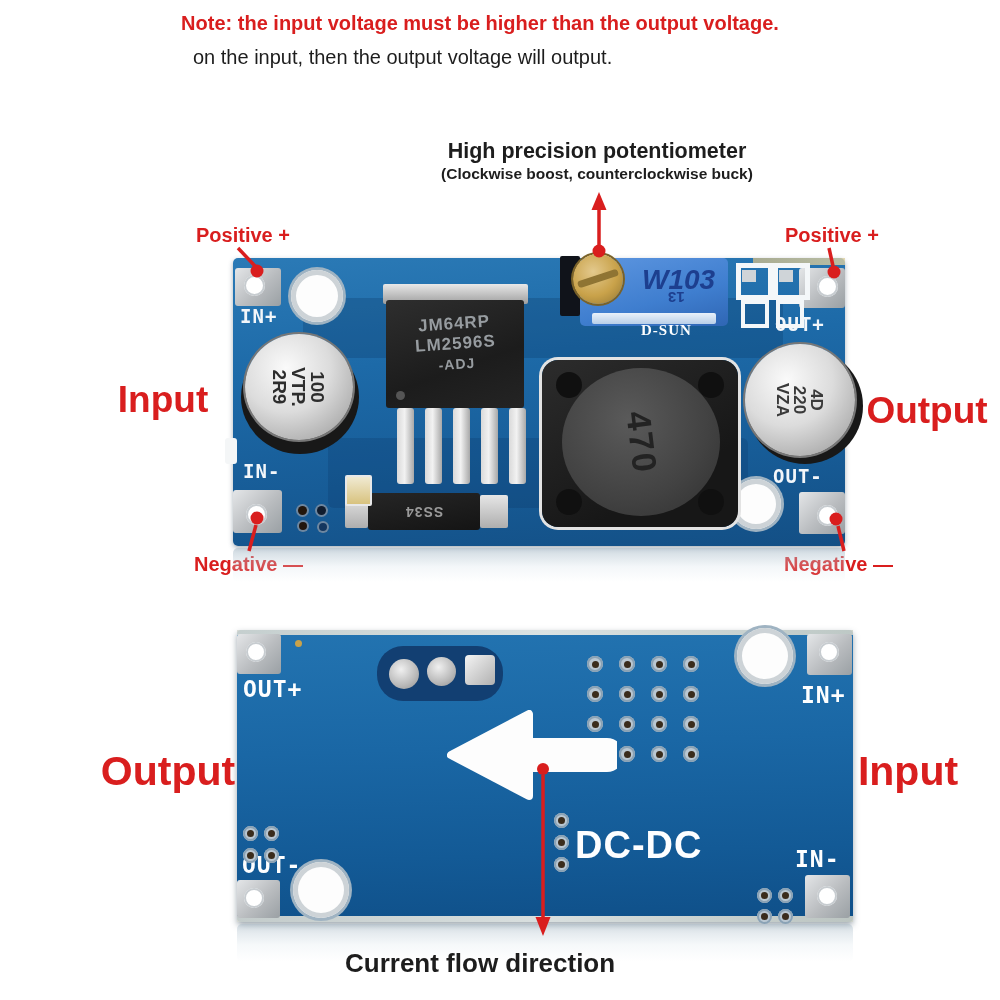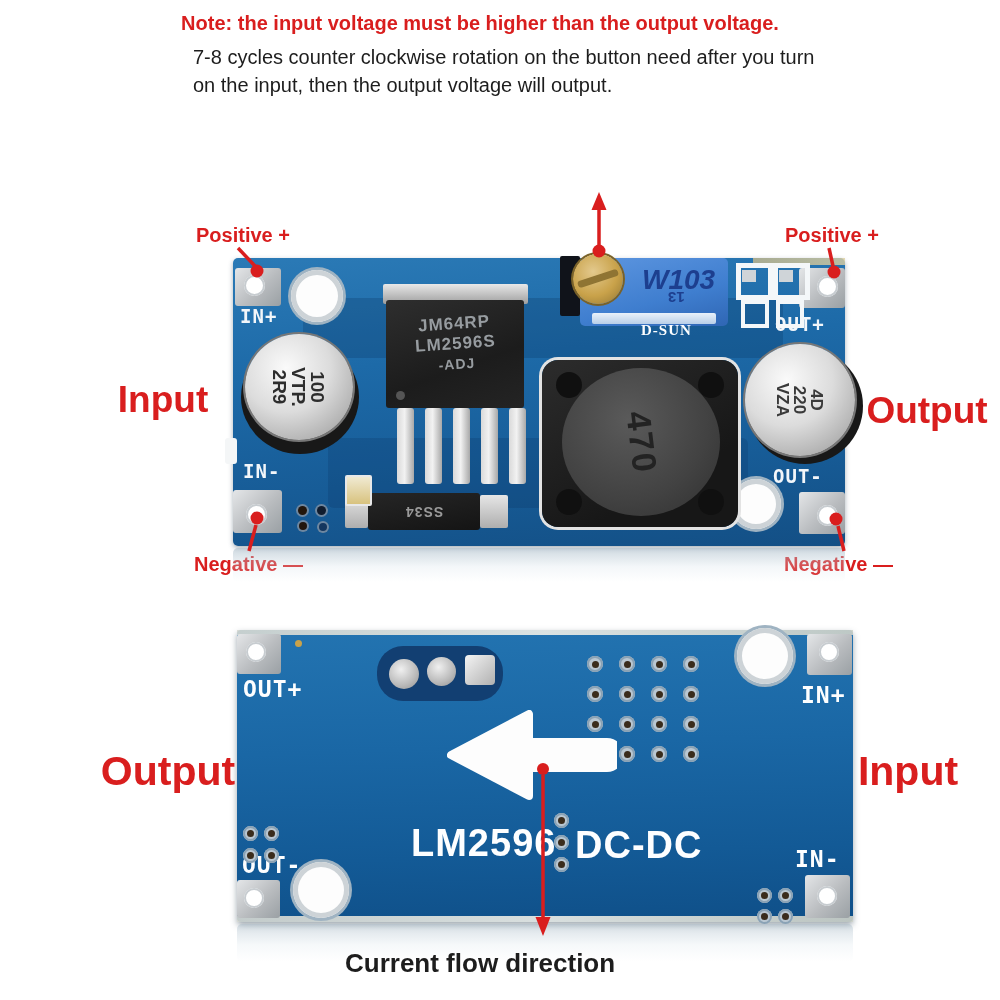--- a/index.html
+++ b/index.html
@@ -28,24 +28,25 @@
   .refl{background:linear-gradient(180deg,rgba(167,186,199,.55),rgba(210,223,232,.25) 55%,rgba(255,255,255,0));}
   svg{display:block;}
 </style>
 </head>
 <body>
 
 <div class="canvas">
 
   <div class="abs red" style="left:150px;top:12px;width:660px;text-align:center;font-size:20px;">Note: the input voltage must be higher than the output voltage.</div>
   <div class="abs blk" style="left:193px;top:43px;width:660px;font-size:20px;line-height:28px;">
-    <div>7-8 cycles counter clockwise rotation on the button need after you turn</div>
     <div>on the input, then the output voltage will output.</div>
   </div>
 
+  <div class="abs blk" style="left:397px;top:139px;width:400px;text-align:center;font-size:21.5px;font-weight:600;">High precision potentiometer</div>
+  <div class="abs blk" style="left:397px;top:165px;width:400px;text-align:center;font-size:15.5px;font-weight:600;">(Clockwise boost, counterclockwise buck)</div>
 
   <div class="abs red" style="left:183px;top:224px;width:120px;text-align:center;font-size:20px;">Positive +</div>
   <div class="abs red" style="left:772px;top:224px;width:120px;text-align:center;font-size:20px;">Positive +</div>
   <div class="abs red" style="left:108px;top:379px;width:110px;text-align:center;font-size:37px;">Input</div>
   <div class="abs red" style="left:862px;top:390px;width:130px;text-align:center;font-size:37px;">Output</div>
   <div class="abs red" style="left:176px;top:553px;width:145px;text-align:center;font-size:20px;">Negative —</div>
   <div class="abs red" style="left:766px;top:553px;width:145px;text-align:center;font-size:20px;">Negative —</div>
 
   <div class="abs board-top" style="left:233px;top:258px;width:612px;height:288px;">
 
@@ -225,21 +226,20 @@
       </div>
     <div class="abs via" style="left:446px;top:116px;width:16px;height:16px;">
         <div class="c"></div>
       </div>
 
     <svg class="abs" style="left:210px;top:80px;" width="170" height="90" viewBox="0 0 170 90">
       <path d="M160 45 L75 45" stroke="#fdfdfd" stroke-width="34" stroke-linecap="round" fill="none"></path>
       <path d="M4 45 L82 4 L82 86 Z" fill="#fdfdfd" stroke="#fdfdfd" stroke-width="8" stroke-linejoin="round"></path>
     </svg>
 
-    <div class="abs silk" style="left:174px;top:192px;font-size:38px;">LM2596</div>
     <div class="abs silk" style="left:338px;top:194px;font-size:38px;">DC-DC</div>
     <div class="abs via" style="left:317px;top:183px;width:15px;height:15px;">
         <div class="c"></div>
       </div>
     <div class="abs via" style="left:317px;top:205px;width:15px;height:15px;">
         <div class="c"></div>
       </div>
     <div class="abs via" style="left:317px;top:227px;width:15px;height:15px;">
         <div class="c"></div>
       </div>

